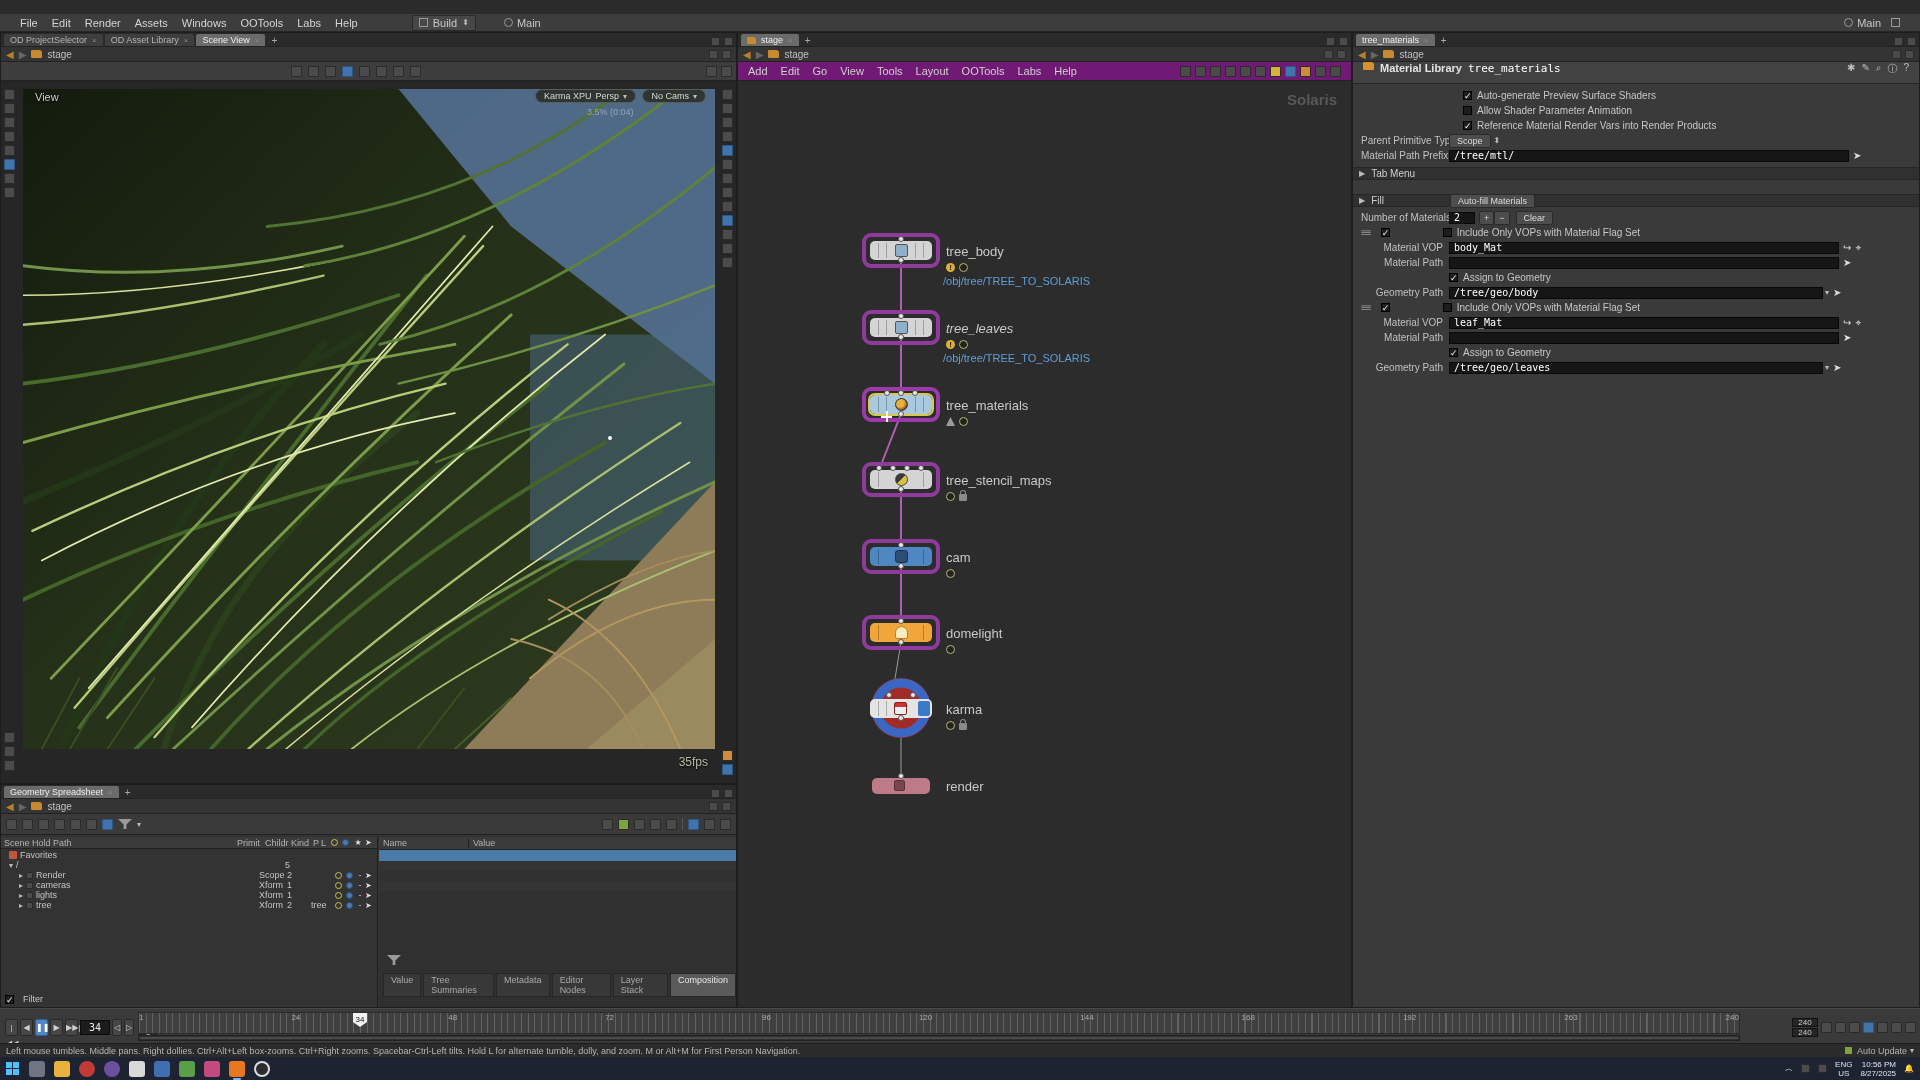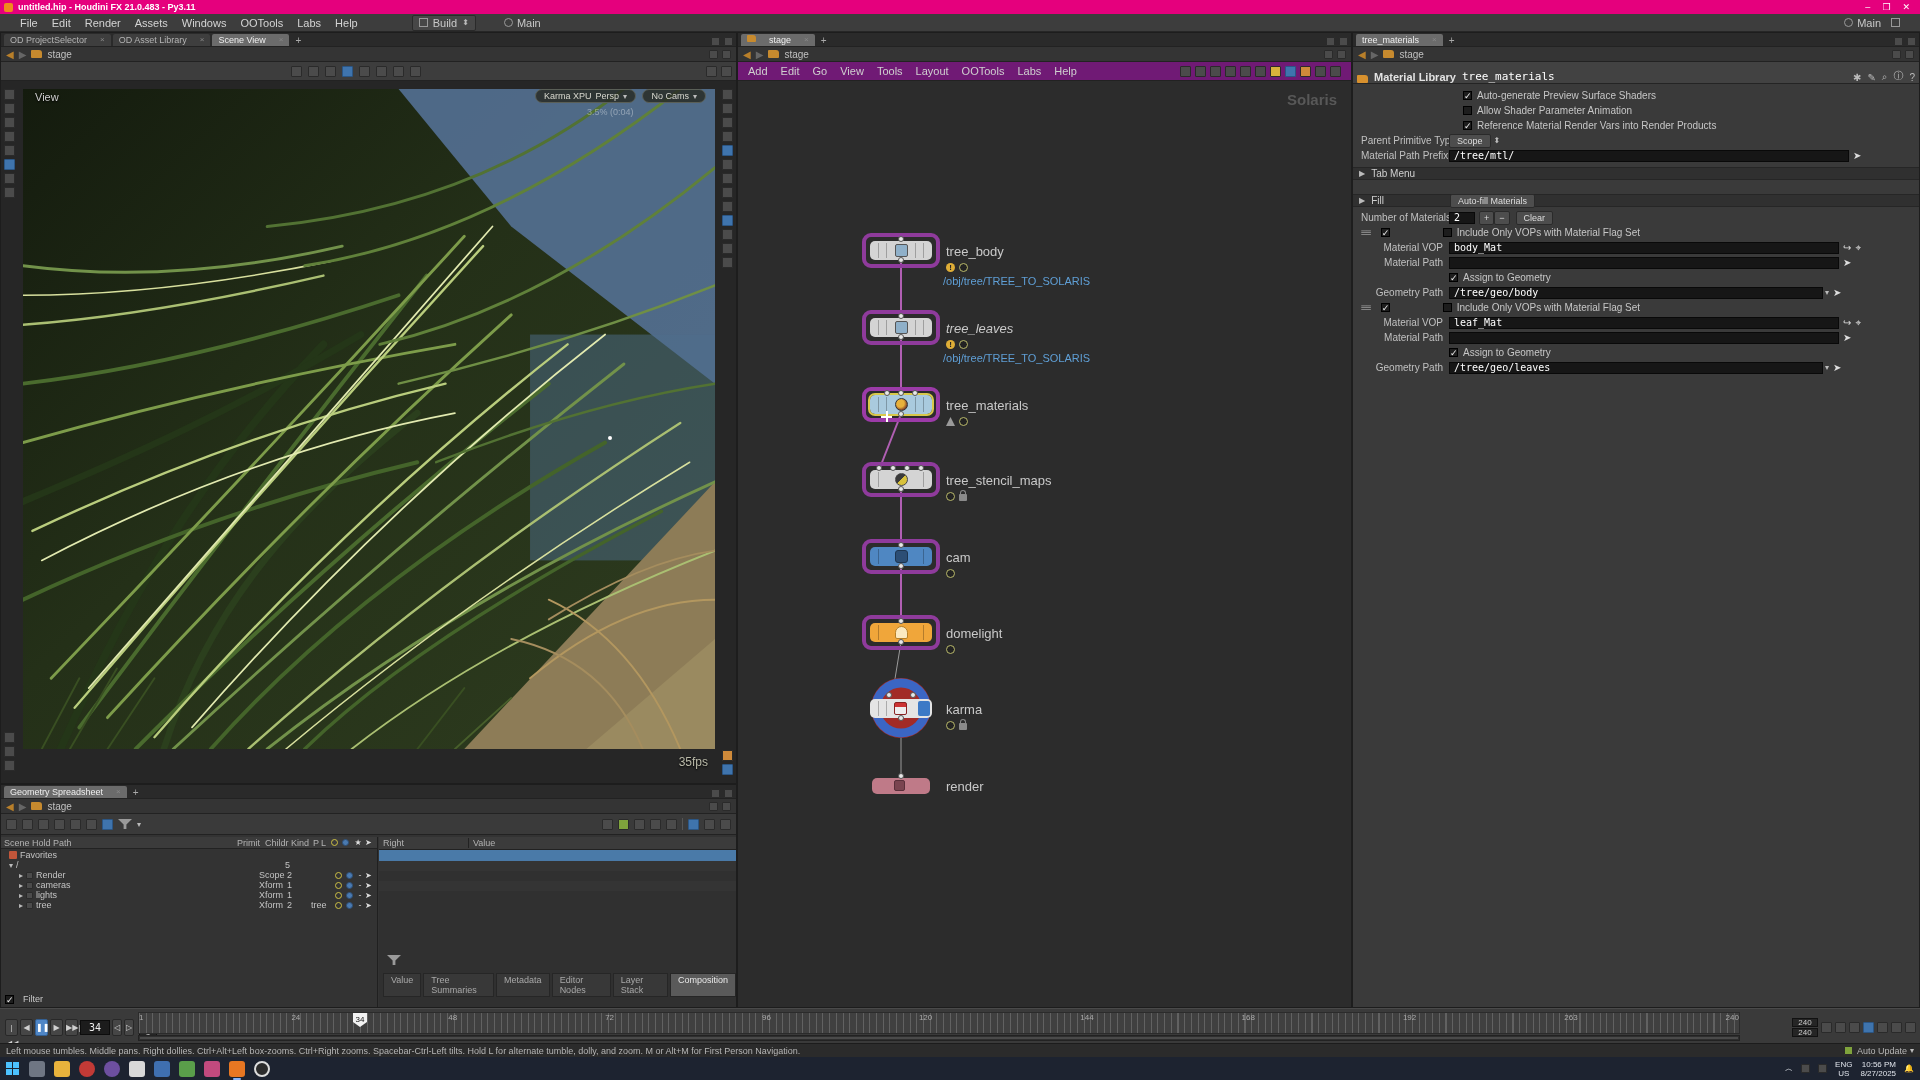--- a/index.html
+++ b/index.html
@@ -17,21 +17,21 @@
   .menubar .mi { font-size:11px; color:#d4d4d4; cursor:default; }
   .desksel { display:flex; align-items:center; gap:5px; background:#474747; border:1px solid #2a2a2a; border-radius:2px; padding:1px 6px; font-size:11px; margin-left:40px; }
   .mainsel { display:flex; align-items:center; gap:4px; font-size:11px; margin-left:14px; }
   .dot-ic { width:9px; height:9px; border:1px solid #999; border-radius:50%; display:inline-block; }
   .grid-ic { width:9px; height:9px; border:1px solid #999; display:inline-block; position:relative; }
   .menuright { margin-left:auto; display:flex; align-items:center; gap:10px; }
 
   
   .pane { background:#333; border:1px solid #1d1d1d; }
   .tabrow { height:13px; background:#2a2a2a; display:flex; align-items:flex-end; gap:2px; padding:0 3px; }
-  .ptab { background:#3e3e3e; color:#b4b4b4; font-size:9px; padding:1px 6px; border-radius:2px 2px 0 0; display:flex; gap:13px; white-space:nowrap; }
+  .ptab { background:#3e3e3e; color:#b4b4b4; font-size:9px; padding:1px 6px; border-radius:2px 2px 0 0; display:flex; gap:5px; align-items:center; white-space:nowrap; }
   .ptab.active { background:#6b6b6b; color:#eee; }
   .ptab .tclose { font-size:8px; color:#888; }
   .tplus { font-size:10px; color:#aaa; padding:0 4px; }
   .pathrow { height:16px; background:#343434; border-top:1px solid #222; border-bottom:1px solid #222; display:flex; align-items:center; gap:5px; padding:0 5px; font-size:10px; color:#c0c0c0; }
   .nav { color:#b87f2a; font-size:10px; }
   .nav.dim { color:#666; }
   .stageic { width:11px; height:8px; background:#c78a2e; border-radius:1px 3px 1px 1px; }
   .rowicons { margin-left:auto; display:flex; gap:4px; }
   .ic { width:11px; height:11px; background:#4b4b4b; border:1px solid #2a2a2a; border-radius:1px; }
   .ic.sm { width:9px; height:9px; }
@@ -68,21 +68,21 @@
   .b-lock { width:8px; height:7px; background:#8a8a8a; border-radius:1px; position:relative; margin-top:2px; }
   .b-lock:before { content:""; position:absolute; left:1px; top:-4px; width:4px; height:4px; border:1.5px solid #8a8a8a; border-bottom:none; border-radius:3px 3px 0 0; }
   .b-tool { width:9px; height:9px; background:#9a9a9a; clip-path:polygon(50% 0,100% 100%,0 100%); }
   .ndot { position:absolute; width:6px; height:6px; background:#e8e8e8; border:1px solid #555; border-radius:50%; }
   .pluscursor { position:absolute; width:11px; height:11px; }
   .pluscursor:before, .pluscursor:after { content:""; position:absolute; background:#fff; }
   .pluscursor:before { left:5px; top:0; width:2px; height:11px; }
   .pluscursor:after { left:0; top:5px; width:11px; height:2px; }
 
   
-  .parm-head { height:22px; background:#424242; border-bottom:1px solid #242424; display:flex; align-items:flex-end; gap:6px; padding:0 4px; }
+  .parm-head { height:22px; background:#424242; border-bottom:1px solid #242424; display:flex; align-items:flex-start; gap:6px; padding:0 10px; }
   .parm-head .ntype { font-size:11px; font-weight:bold; color:#e3e3e3; }
   .parm-head .nname { font-family:"DejaVu Sans Mono", monospace; font-size:11px; color:#fff; background:transparent; border:none; flex:1; }
   .opicon { color:#bbb; font-size:10px; }
   .prow { height:15px; display:flex; align-items:center; font-size:10px; color:#c6c6c6; }
   .plabel { width:88px; text-align:right; padding-right:6px; color:#c0c0c0; white-space:nowrap; }
   .pfield { background:#161616; border:1px solid #090909; color:#fff; font-family:"DejaVu Sans Mono", monospace; font-size:10px; height:12px; display:flex; align-items:center; padding:0 4px; }
   .chk { width:9px; height:9px; background:#1d1d1d; border:1px solid #000; color:#eee; font-size:9px; line-height:8px; text-align:center; margin-right:5px; }
   .groupstrip { height:13px; background:#303030; border-top:1px solid #262626; border-bottom:1px solid #262626; display:flex; align-items:center; gap:6px; padding:0 6px; font-size:10px; color:#cfcfcf; }
   .btn { background:#4d4d4d; border:1px solid #2a2a2a; border-radius:2px; color:#ddd; font-size:9px; padding:1px 7px; }
   .tri { font-size:8px; color:#bbb; }
@@ -126,29 +126,20 @@
   .win-logo span { background:#4cc2ff; }
 
   .fgrow { flex:1; }
   .sep { width:1px; height:12px; background:#555; }
 </style>
 </head>
 <body>
 
 <div id="app">
 
-  <div class="titlebar abs">
-    <div class="appicon"></div>
-    <div class="ttext">untitled.hip - Houdini FX 21.0.483 - Py3.11</div>
-    <div class="winbtns">
-      <span>–</span>
-      <span>❒</span>
-      <span>✕</span>
-    </div>
-  </div>
 
   <div class="menubar abs">
     <span class="mi">File</span>
     <span class="mi">Edit</span>
     <span class="mi">Render</span>
     <span class="mi">Assets</span>
     <span class="mi">Windows</span>
     <span class="mi">OOTools</span>
     <span class="mi">Labs</span>
     <span class="mi">Help</span>
@@ -454,21 +445,21 @@
         <span class="curso" style="width:12px;">➤</span>
       </div>
       <div class="abs" style="left:4px; bottom:3px; display:flex; align-items:center; gap:4px; font-size:9px;">
         <span class="chk">✓</span>
         <span>Filter</span>
       </div>
     </div>
 
     <div class="abs" style="left:378px; top:52px; right:0; bottom:0; background:#303030;">
       <div class="ss-cols" style="height:13px;">
-        <span style="width:90px; padding-left:4px; border-right:1px solid #222;">Right</span>
+        <span style="width:90px; padding-left:4px; border-right:1px solid #222;">Name</span>
         <span style="flex:1; padding-left:4px;">Value</span>
       </div>
       <div style="height:11px; background:#4a7aa8;"></div>
       <div style="height:10px; background:#343434;"></div>
       <div style="height:10px; background:#303030;"></div>
       <div style="height:10px; background:#343434;"></div>
       <div class="funnel abs" style="left:8px; top:118px;"></div>
       <div class="ss-tabs abs" style="left:4px; top:136px;">
         <span class="ss-tab">Value</span>
         <span class="ss-tab">Tree Summaries</span>

